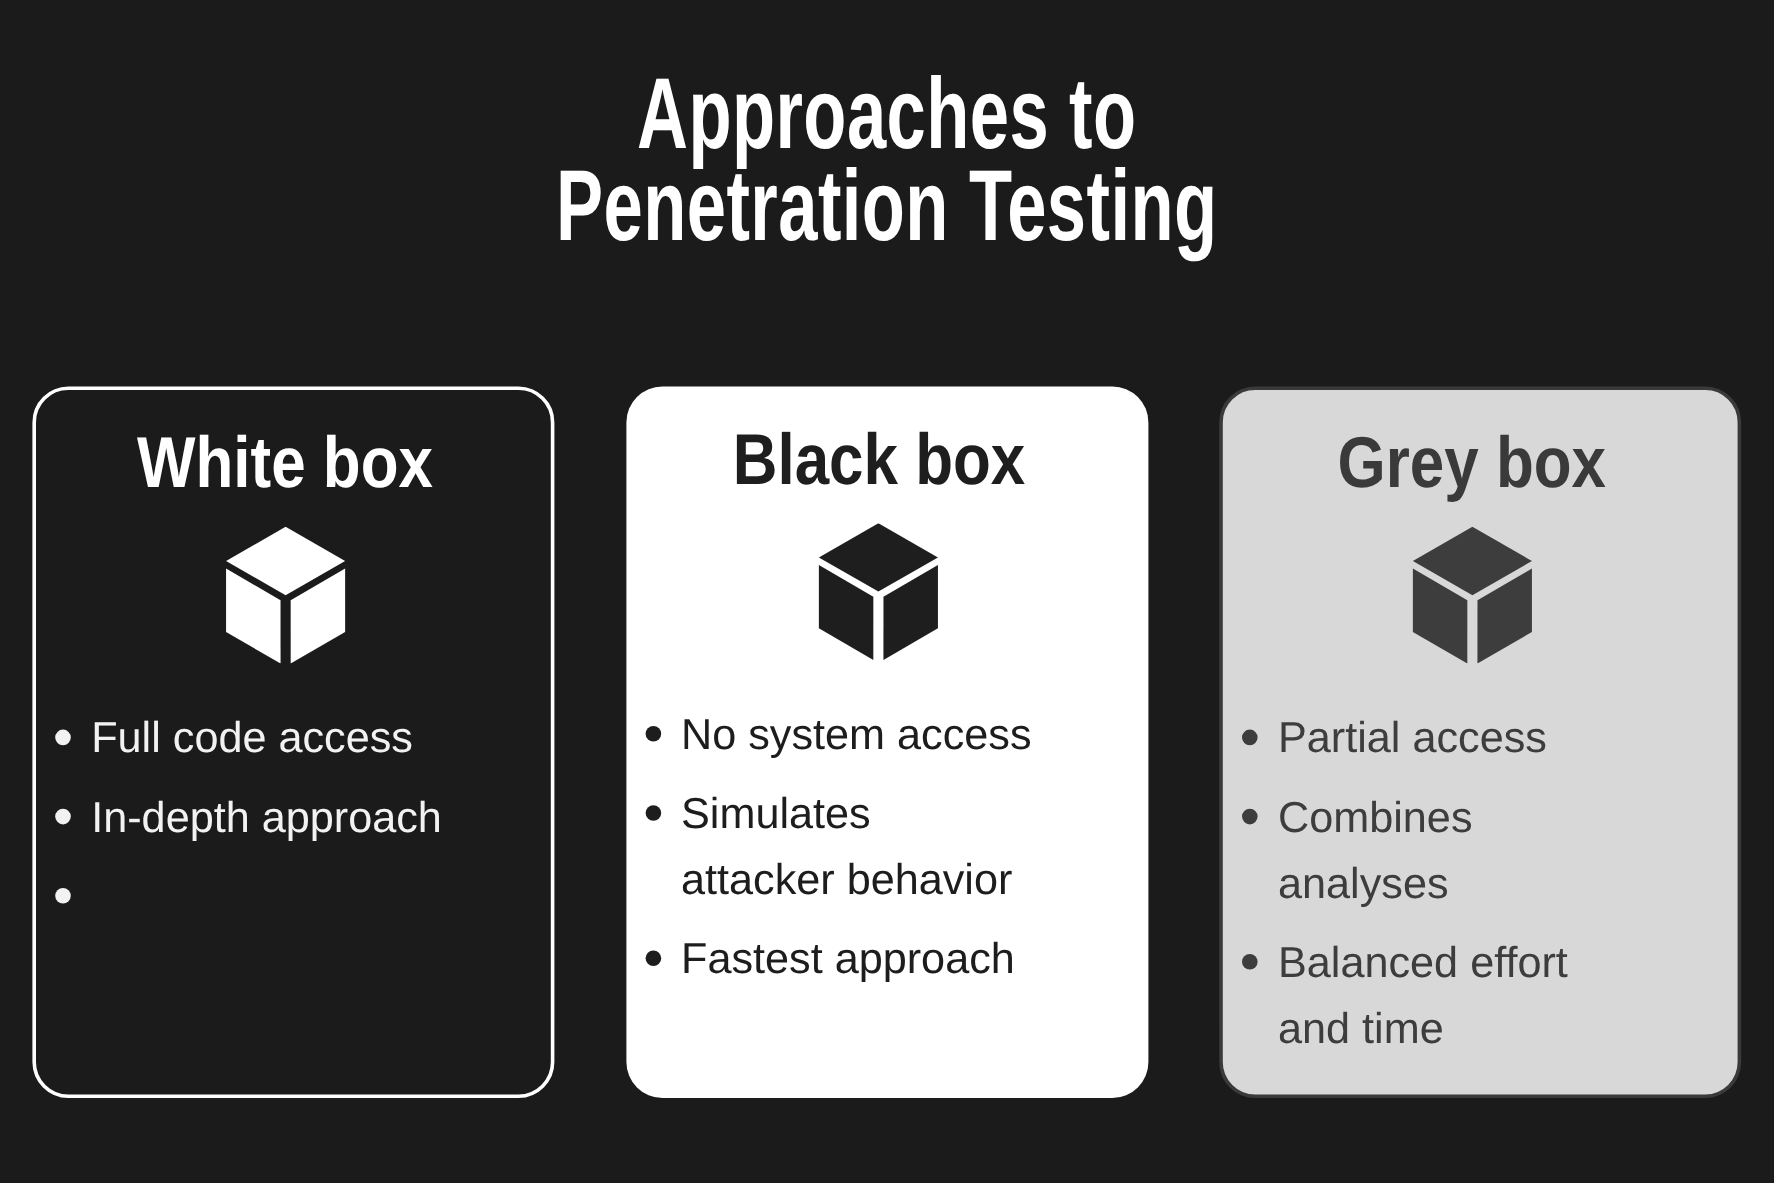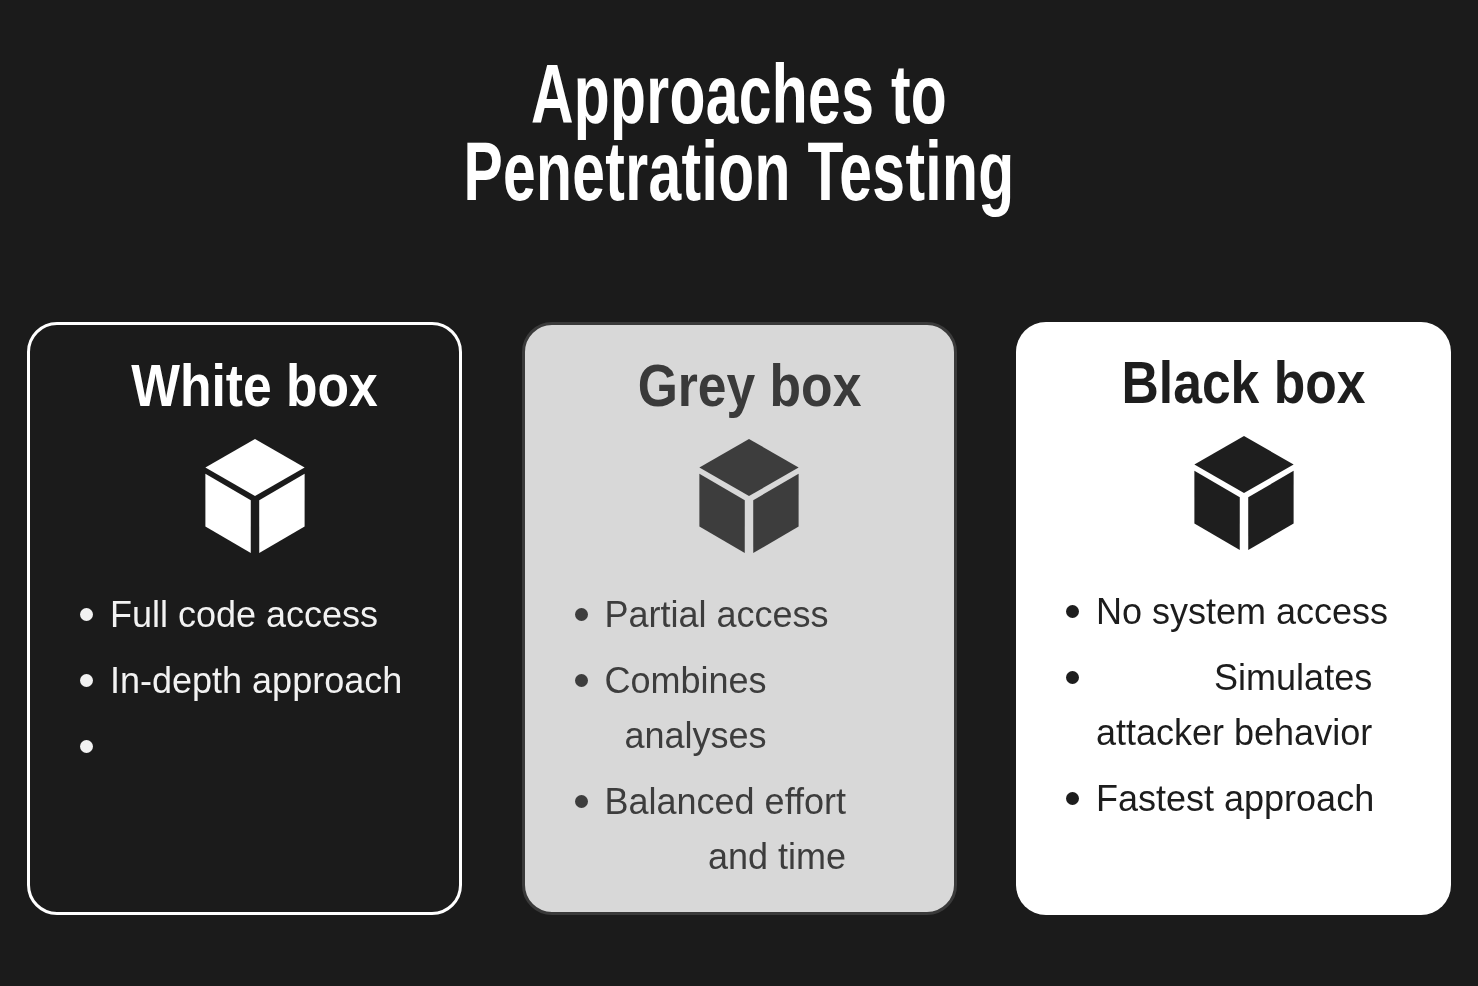--- a/index.html
+++ b/index.html
@@ -24,21 +24,21 @@
   .cards {
     display:flex;
     justify-content:space-between;
     padding:0 27px;
     margin-top:112px;
   }
   .card {
     width:435px;
     height:593px;
     border-radius:30px;
-    padding:26px 30px 0 50px;
+    padding:26px 30px 0 16px;
   }
   .card--white { background:#1b1b1b; border:3px solid #ffffff; color:#f2f2f2; }
   .card--grey  { background:#d8d8d8; border:3px solid #3a3a3a; color:#3d3d3d; }
   .card--black { background:#ffffff; color:#1d1d1d; }
   .card-title {
     text-align:center;
     font-weight:700;
     font-size:60px;
     line-height:70px;
     transform:scaleX(0.86);
@@ -52,21 +52,20 @@
     justify-content:center;
     margin-top:18px;
     height:114px;
   }
   .card--white .cube { color:#ffffff; }
   .card--grey  .cube { color:#3d3d3d; }
   .card--black .cube { color:#1e1e1e; }
   ul.bullets {
     list-style:none;
     margin-top:34px;
-    text-align:right;
   }
   ul.bullets li {
     display:flex;
     gap:17px;
     margin-bottom:11px;
     font-size:36px;
     line-height:55px;
   }
   .dot {
     flex:none;
@@ -103,20 +102,46 @@
       <li>
         <span class="dot"></span>
         <span class="bullet-text">In-depth approach</span>
       </li>
       <li>
         <span class="dot"></span>
       </li>
     </ul>
   </section>
 
+  <section class="card card--black">
+    <h2 class="card-title">Black box</h2>
+    <div class="icon-wrap">
+      <svg class="cube" width="106" height="114" viewBox="0 0 100 108" aria-hidden="true">
+        <polygon fill="currentColor" points="50,0 97,27 50,54 3,27"></polygon>
+        <polygon fill="currentColor" points="3,33 46,58 46,108 3,83"></polygon>
+        <polygon fill="currentColor" points="54,58 97,33 97,83 54,108"></polygon>
+      </svg>
+    </div>
+    <ul class="bullets">
+      <li>
+        <span class="dot"></span>
+        <span class="bullet-text">No system access</span>
+      </li>
+      <li>
+        <span class="dot"></span>
+        <span class="bullet-text">Simulates
+attacker behavior</span>
+      </li>
+      <li>
+        <span class="dot"></span>
+        <span class="bullet-text">Fastest approach</span>
+      </li>
+    </ul>
+  </section>
+
   <section class="card card--grey">
     <h2 class="card-title">Grey box</h2>
     <div class="icon-wrap">
       <svg class="cube" width="106" height="114" viewBox="0 0 100 108" aria-hidden="true">
         <polygon fill="currentColor" points="50,0 97,27 50,54 3,27"></polygon>
         <polygon fill="currentColor" points="3,33 46,58 46,108 3,83"></polygon>
         <polygon fill="currentColor" points="54,58 97,33 97,83 54,108"></polygon>
       </svg>
     </div>
     <ul class="bullets">
@@ -130,39 +155,13 @@
 analyses</span>
       </li>
       <li>
         <span class="dot"></span>
         <span class="bullet-text">Balanced effort
 and time</span>
       </li>
     </ul>
   </section>
 
-  <section class="card card--black">
-    <h2 class="card-title">Black box</h2>
-    <div class="icon-wrap">
-      <svg class="cube" width="106" height="114" viewBox="0 0 100 108" aria-hidden="true">
-        <polygon fill="currentColor" points="50,0 97,27 50,54 3,27"></polygon>
-        <polygon fill="currentColor" points="3,33 46,58 46,108 3,83"></polygon>
-        <polygon fill="currentColor" points="54,58 97,33 97,83 54,108"></polygon>
-      </svg>
-    </div>
-    <ul class="bullets">
-      <li>
-        <span class="dot"></span>
-        <span class="bullet-text">No system access</span>
-      </li>
-      <li>
-        <span class="dot"></span>
-        <span class="bullet-text">Simulates
-attacker behavior</span>
-      </li>
-      <li>
-        <span class="dot"></span>
-        <span class="bullet-text">Fastest approach</span>
-      </li>
-    </ul>
-  </section>
-
 </div>
 
 </body></html>

